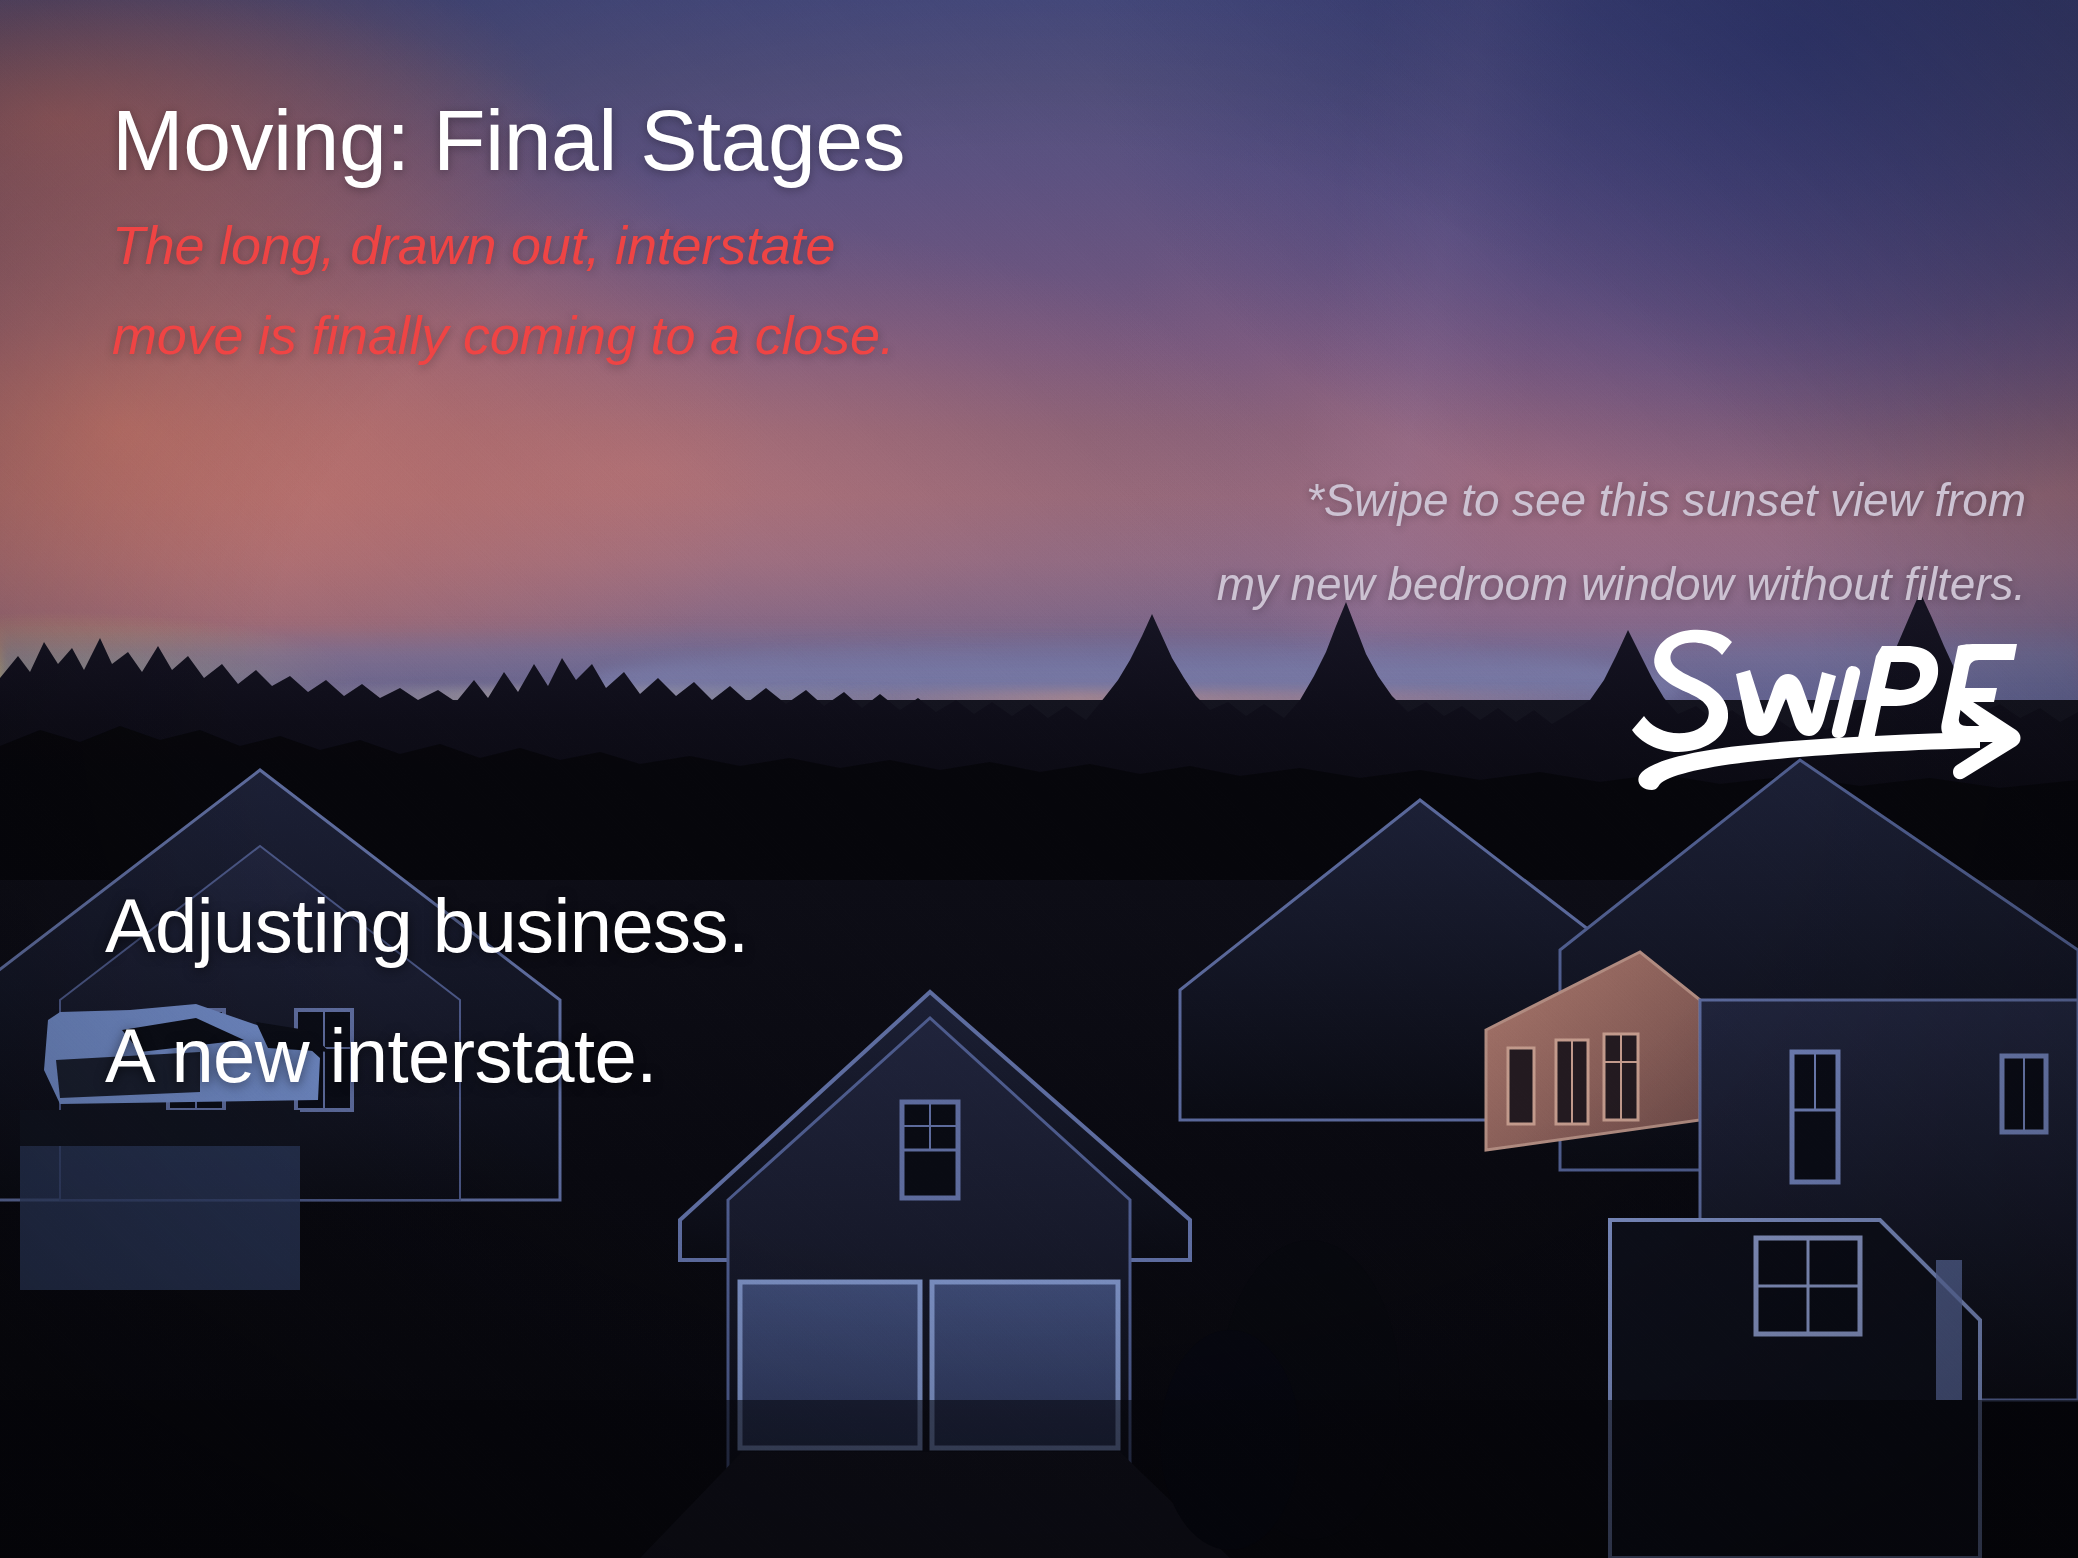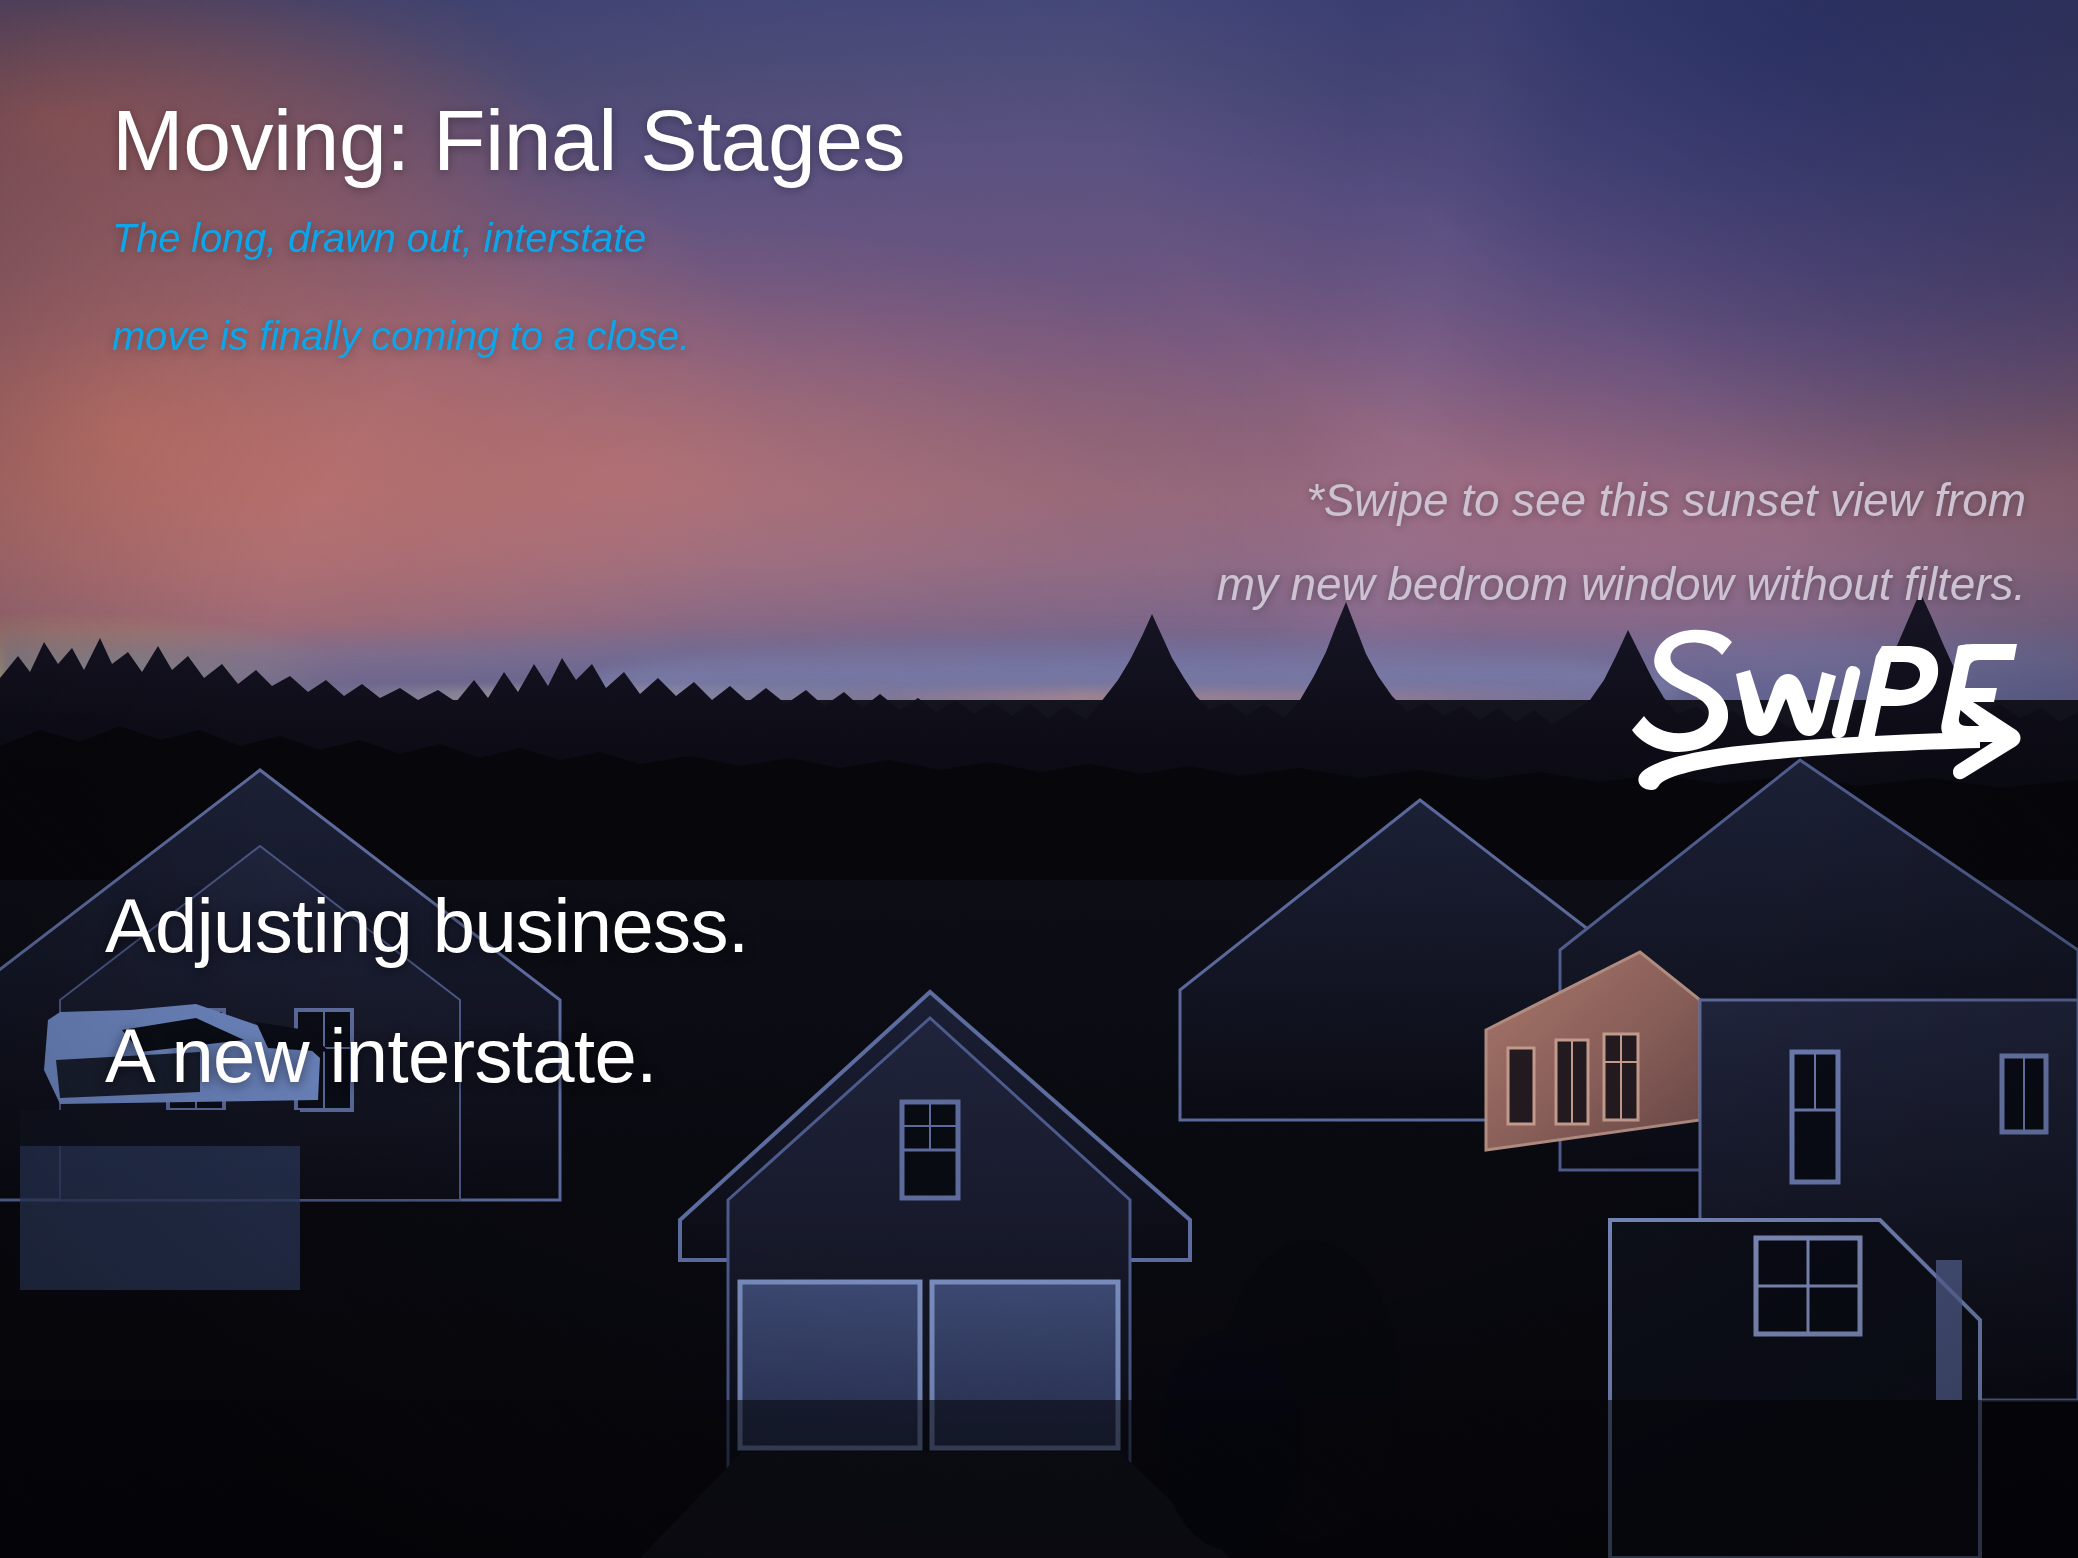--- a/index.html
+++ b/index.html
@@ -149,32 +149,32 @@
     font-size: 86px;
     font-weight: 400;
     letter-spacing: -0.5px;
     line-height: 1.0;
     white-space: nowrap;
     text-shadow: 0 2px 10px rgba(0,0,0,0.30);
   }
   .subhead {
     position: absolute;
     left: 112px;
-    color: #0ea5e9;
-    font-size: 40px;
+    color: #ef4444;
+    font-size: 54px;
     font-weight: 400;
     font-style: italic;
     letter-spacing: -0.2px;
     line-height: 1.0;
     white-space: nowrap;
     text-shadow: 0 2px 10px rgba(0,0,0,0.28);
     text-align: right;
   }
   #sub1 { top: 218px; }
-  #sub2 { top: 316px; }
+  #sub2 { top: 308px; }
 
   .annot {
     position: absolute;
     right: 52px;
     color: #ccc2d2;
     font-size: 46px;
     font-style: italic;
     font-weight: 400;
     letter-spacing: -0.1px;
     line-height: 1.0;

